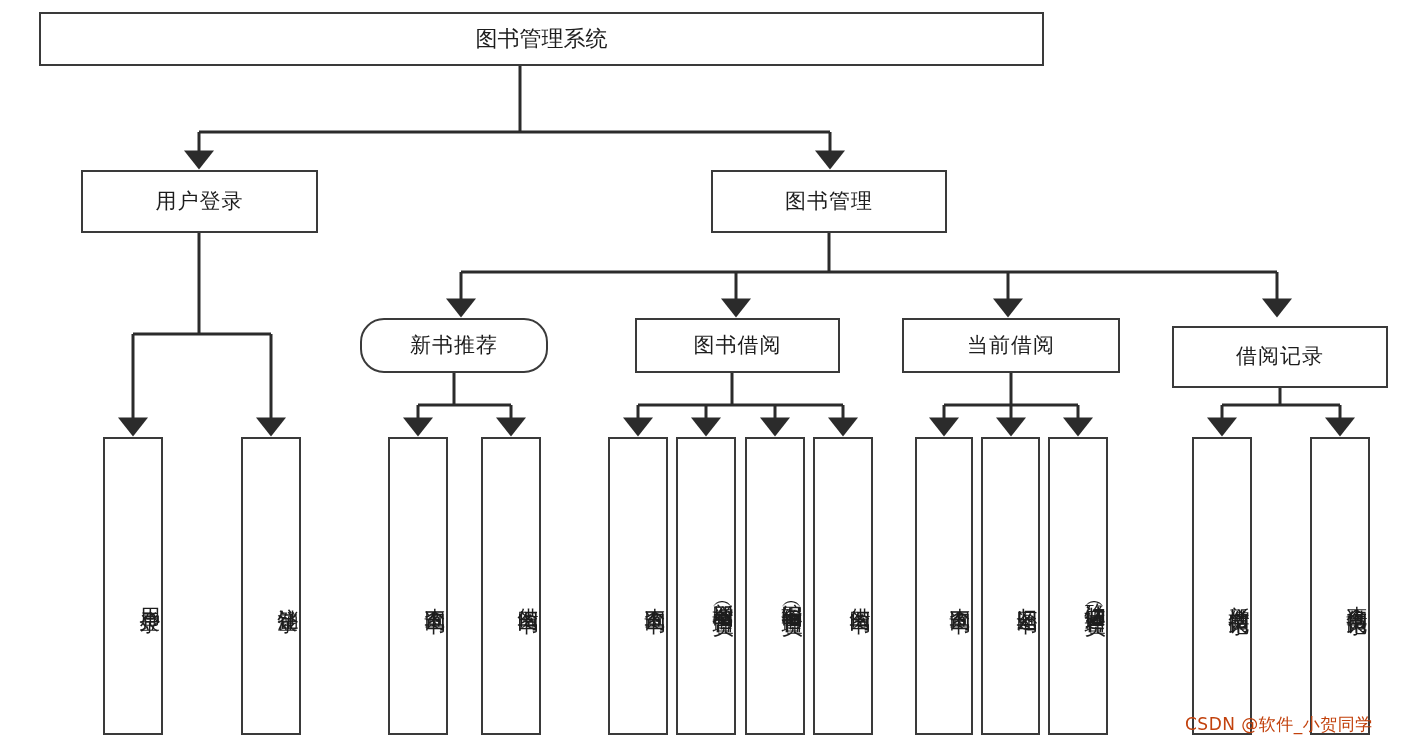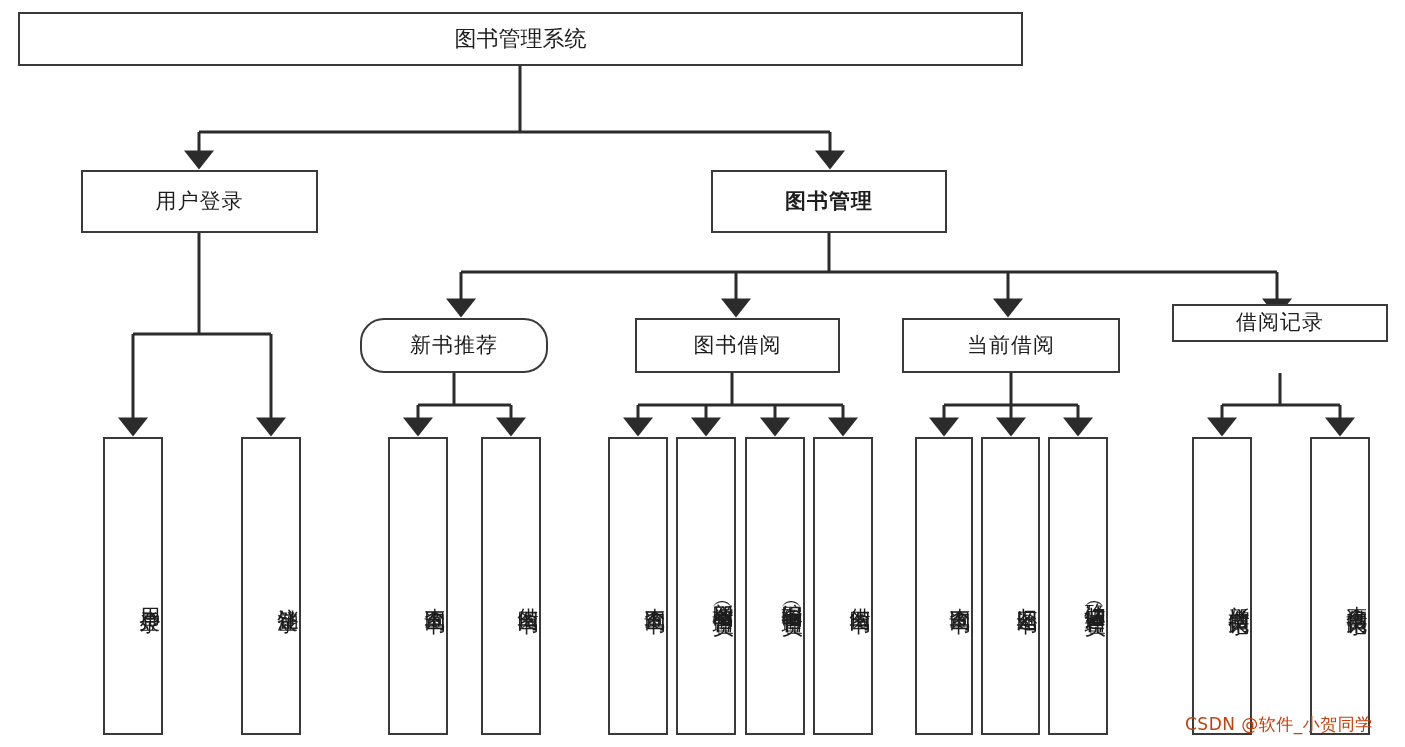--- a/index.html
+++ b/index.html
@@ -35,20 +35,21 @@
     justify-content: center;
     color: #1d1d1d;
     line-height: 1.12;
   }
   .node.horiz {
     font-size: 21px;
     letter-spacing: 1px;
   }
   .node.root {
     font-size: 22px;
+    margin-left: 21px;
   }
   .node.vert {
     writing-mode: vertical-rl;
     text-orientation: upright;
     align-items: flex-start;
     justify-content: center;
     padding-top: 18px;
     font-size: 21px;
     letter-spacing: 2px;
   }
@@ -122,34 +123,34 @@
     </g>
   </svg>
 
   <div class="node root" style="left:18px; top:12px; width:1005px; height:54px;">
     <span>图书管理系统</span>
   </div>
 
   <div class="node horiz" style="left:81px; top:170px; width:237px; height:63px;">
     <span>用户登录</span>
   </div>
-  <div class="node horiz" style="left:711px; top:170px; width:236px; height:63px;font-weight:bold;">
+  <div class="node horiz" style="left:711px; top:170px; width:236px; height:63px;">
     <span>图书管理</span>
   </div>
 
   <div class="node horiz" style="left:360px; top:318px; width:188px; height:55px;border-radius:24px;">
     <span>新书推荐</span>
   </div>
   <div class="node horiz" style="left:635px; top:318px; width:205px; height:55px;">
     <span>图书借阅</span>
   </div>
   <div class="node horiz" style="left:902px; top:318px; width:218px; height:55px;">
     <span>当前借阅</span>
   </div>
-  <div class="node horiz" style="left:1172px; top:304px; width:216px; height:38px;">
+  <div class="node horiz" style="left:1172px; top:326px; width:216px; height:62px;">
     <span>借阅记录</span>
   </div>
 
   <div class="node vert" style="left:103px; top:437px; width:60px; height:298px;">
     <span class="vlabel">用户登录</span>
   </div>
   <div class="node vert" style="left:241px; top:437px; width:60px; height:298px;">
     <span class="vlabel">注销登录</span>
   </div>
   <div class="node vert" style="left:388px; top:437px; width:60px; height:298px;">

